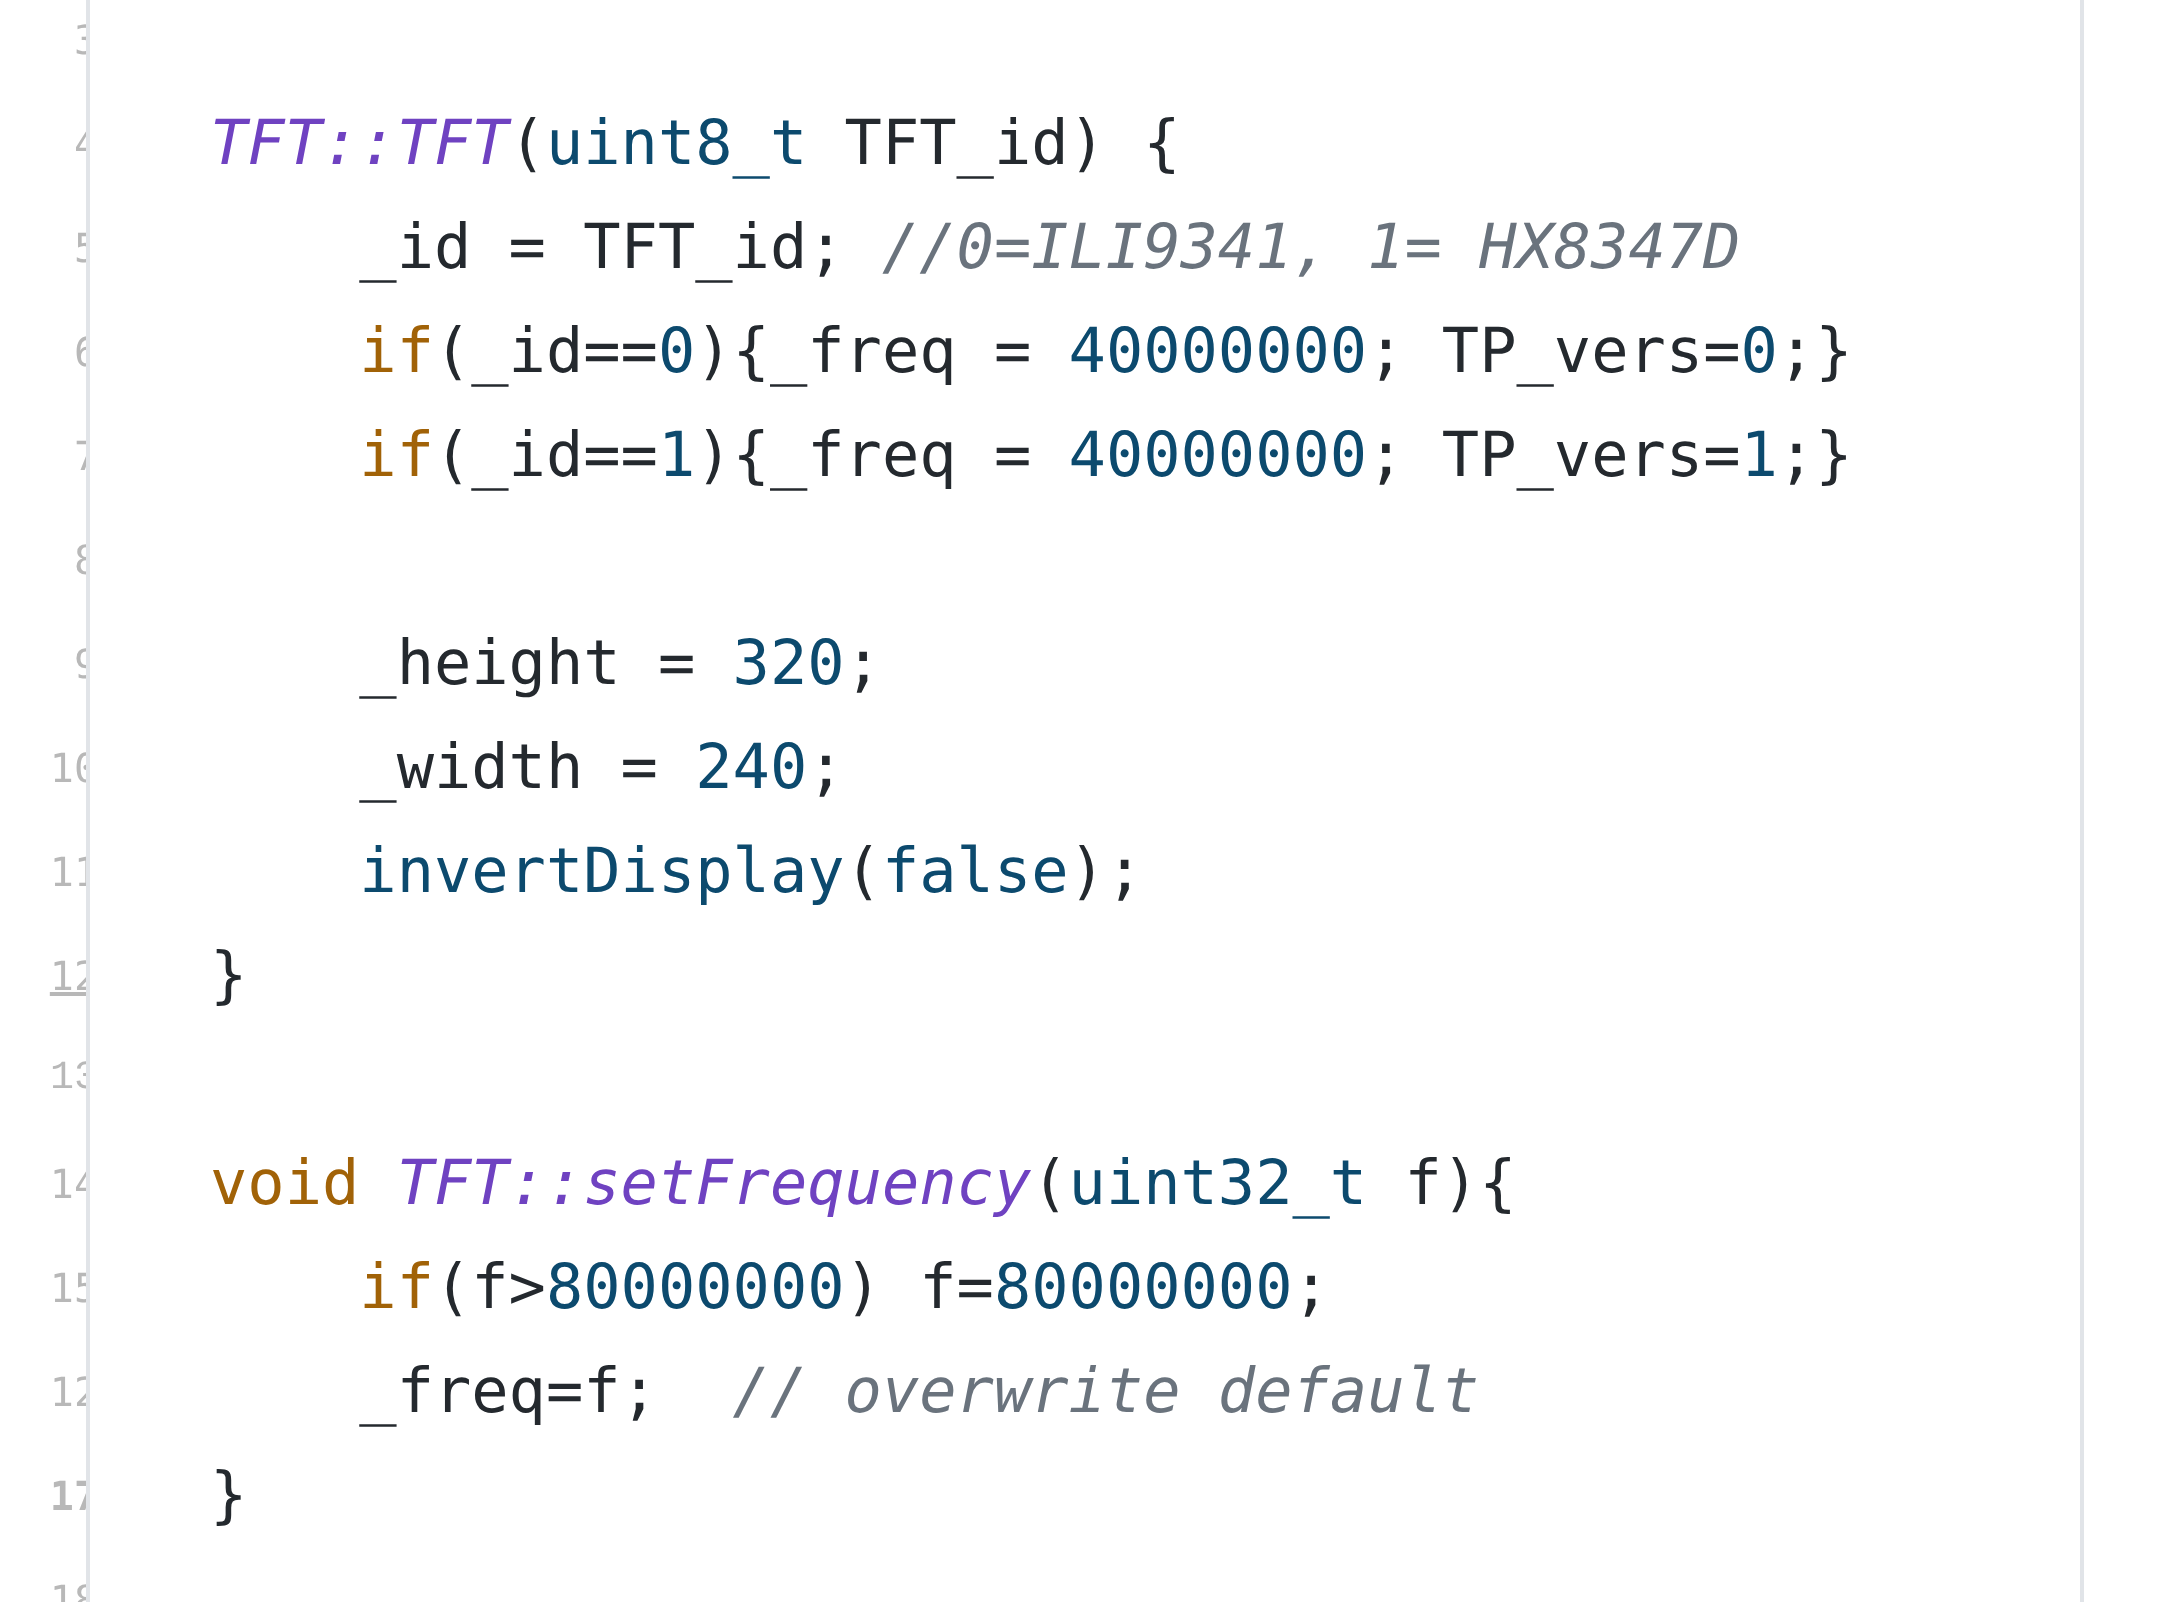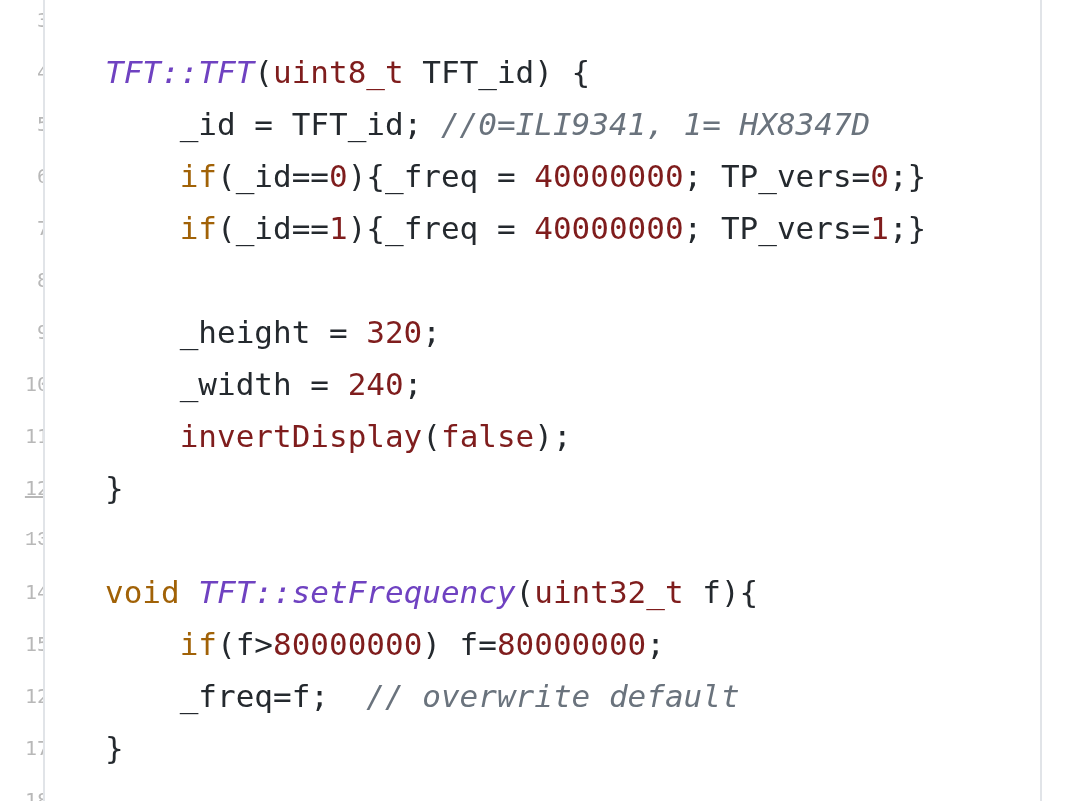--- a/index.html
+++ b/index.html
@@ -7,21 +7,21 @@
   .panel{position:absolute;left:43px;top:0;width:995px;height:801px;background:#ffffff;
     border-left:2px solid #e1e4e8;border-right:2px solid #e1e4e8;}
   .gutter{position:absolute;left:0;top:0;width:43px;height:801px;background:#fff;overflow:hidden;}
   .ln{position:absolute;right:-6px;width:40px;text-align:right;color:#b8b8b8;
     font-family:"DejaVu Sans Mono",monospace;font-size:20px;line-height:20px;}
   .code{position:absolute;left:105px;top:0;font-family:"DejaVu Sans Mono",monospace;
     font-size:31px;color:#24292e;white-space:pre;}
   .line{position:absolute;left:0;height:52px;line-height:52px;white-space:pre;}
   .kw{color:#a16207;}
   .ent{color:#6f42c1;font-style:italic;}
-  .cn{color:#7f1d1d;}
+  .cn{color:#0c4a6e;}
   .cm{color:#6a737d;font-style:italic;}
   .tx{color:#24292e;}
 </style>
 </head>
 <body>
 
 <div class="panel"></div>
 <div class="gutter" id="gutter">
     <div class="ln" style="top: 10px;">3</div>
     <div class="ln" style="top: 62px;">4</div>
@@ -30,16 +30,16 @@
     <div class="ln" style="top: 218px;">7</div>
     <div class="ln" style="top: 270px;">8</div>
     <div class="ln" style="top: 322px;">9</div>
     <div class="ln" style="top: 374px;">10</div>
     <div class="ln" style="top: 426px;">11</div>
     <div class="ln" style="top: 478px; text-decoration: underline;">12</div>
     <div class="ln" style="top: 530px; font-family: Liberation Mono, monospace;">13</div>
     <div class="ln" style="top: 582px;">14</div>
     <div class="ln" style="top: 634px;">15</div>
     <div class="ln" style="top: 686px;">12</div>
-    <div class="ln" style="top: 738px;">17</div>
+    <div class="ln" style="top: 738px; font-weight: bold;">17</div>
     <div class="ln" style="top: 790px;">18</div>
   </div>
 <div class="code" id="code"><div class="line" style="top: -6px;"></div><div class="line" style="top: 46px;"><span class="ent">TFT::TFT</span><span class="tx">(</span><span class="cn">uint8_t</span><span class="tx"> TFT_id) {</span></div><div class="line" style="top: 98px;"><span class="tx">    _id = TFT_id; </span><span class="cm">//0=ILI9341, 1= HX8347D</span></div><div class="line" style="top: 150px;"><span class="tx">    </span><span class="kw">if</span><span class="tx">(_id==</span><span class="cn">0</span><span class="tx">){_freq = </span><span class="cn">40000000</span><span class="tx">; TP_vers=</span><span class="cn">0</span><span class="tx">;}</span></div><div class="line" style="top: 202px;"><span class="tx">    </span><span class="kw">if</span><span class="tx">(_id==</span><span class="cn">1</span><span class="tx">){_freq = </span><span class="cn">40000000</span><span class="tx">; TP_vers=</span><span class="cn">1</span><span class="tx">;}</span></div><div class="line" style="top: 254px;"></div><div class="line" style="top: 306px;"><span class="tx">    _height = </span><span class="cn">320</span><span class="tx">;</span></div><div class="line" style="top: 358px;"><span class="tx">    _width = </span><span class="cn">240</span><span class="tx">;</span></div><div class="line" style="top: 410px;"><span class="tx">    </span><span class="cn">invertDisplay</span><span class="tx">(</span><span class="cn">false</span><span class="tx">);</span></div><div class="line" style="top: 462px;"><span class="tx">}</span></div><div class="line" style="top: 514px;"></div><div class="line" style="top: 566px;"><span class="kw">void</span><span class="tx"> </span><span class="ent">TFT::setFrequency</span><span class="tx">(</span><span class="cn">uint32_t</span><span class="tx"> f){</span></div><div class="line" style="top: 618px;"><span class="tx">    </span><span class="kw">if</span><span class="tx">(f&gt;</span><span class="cn">80000000</span><span class="tx">) f=</span><span class="cn">80000000</span><span class="tx">;</span></div><div class="line" style="top: 670px;"><span class="tx">    _freq=f;  </span><span class="cm">// overwrite default</span></div><div class="line" style="top: 722px;"><span class="tx">}</span></div><div class="line" style="top: 774px;"></div></div>
 
 </body></html>

